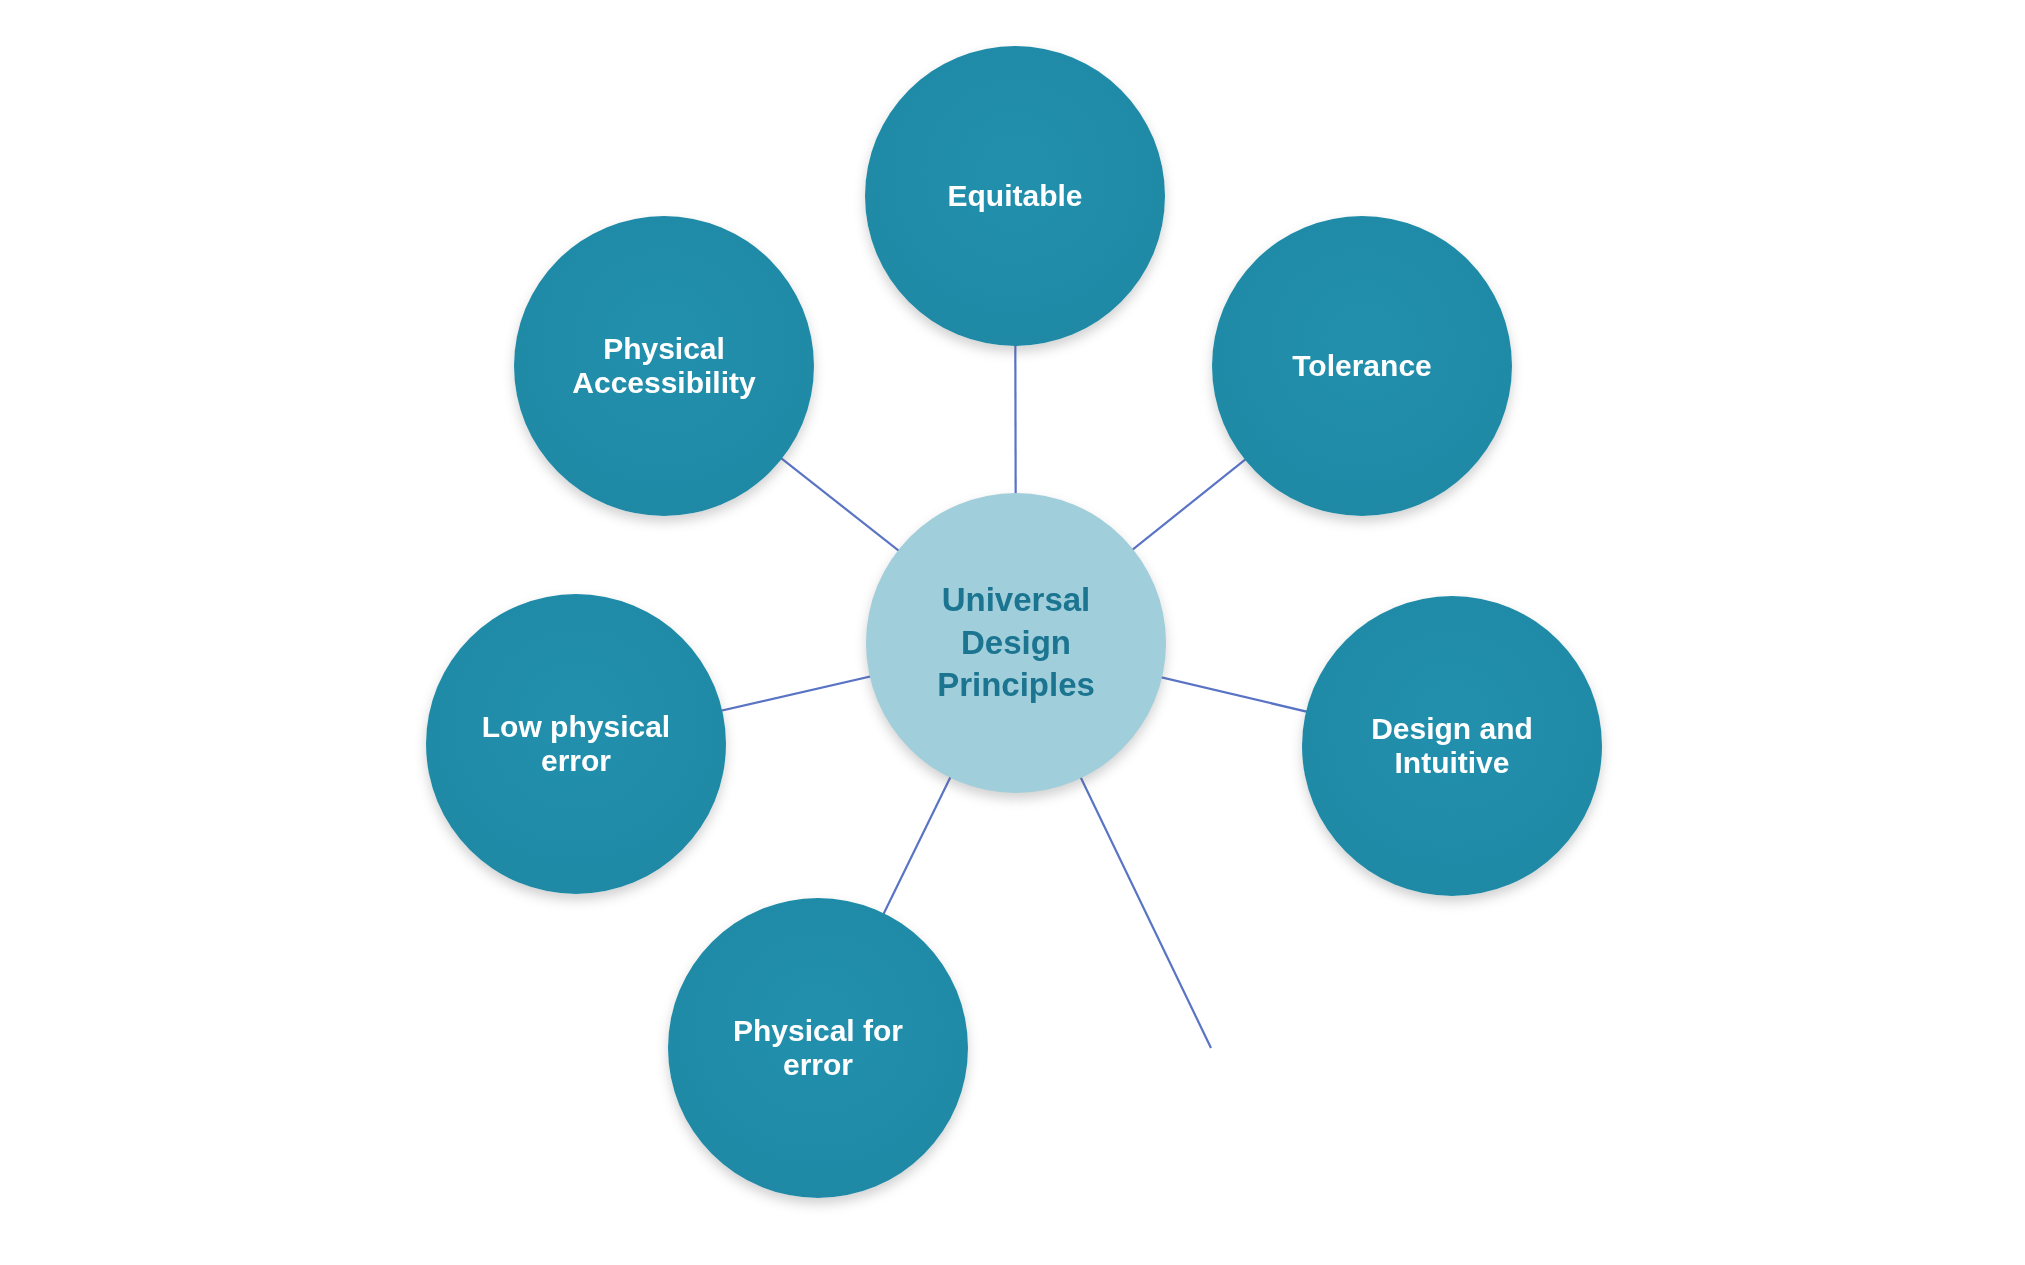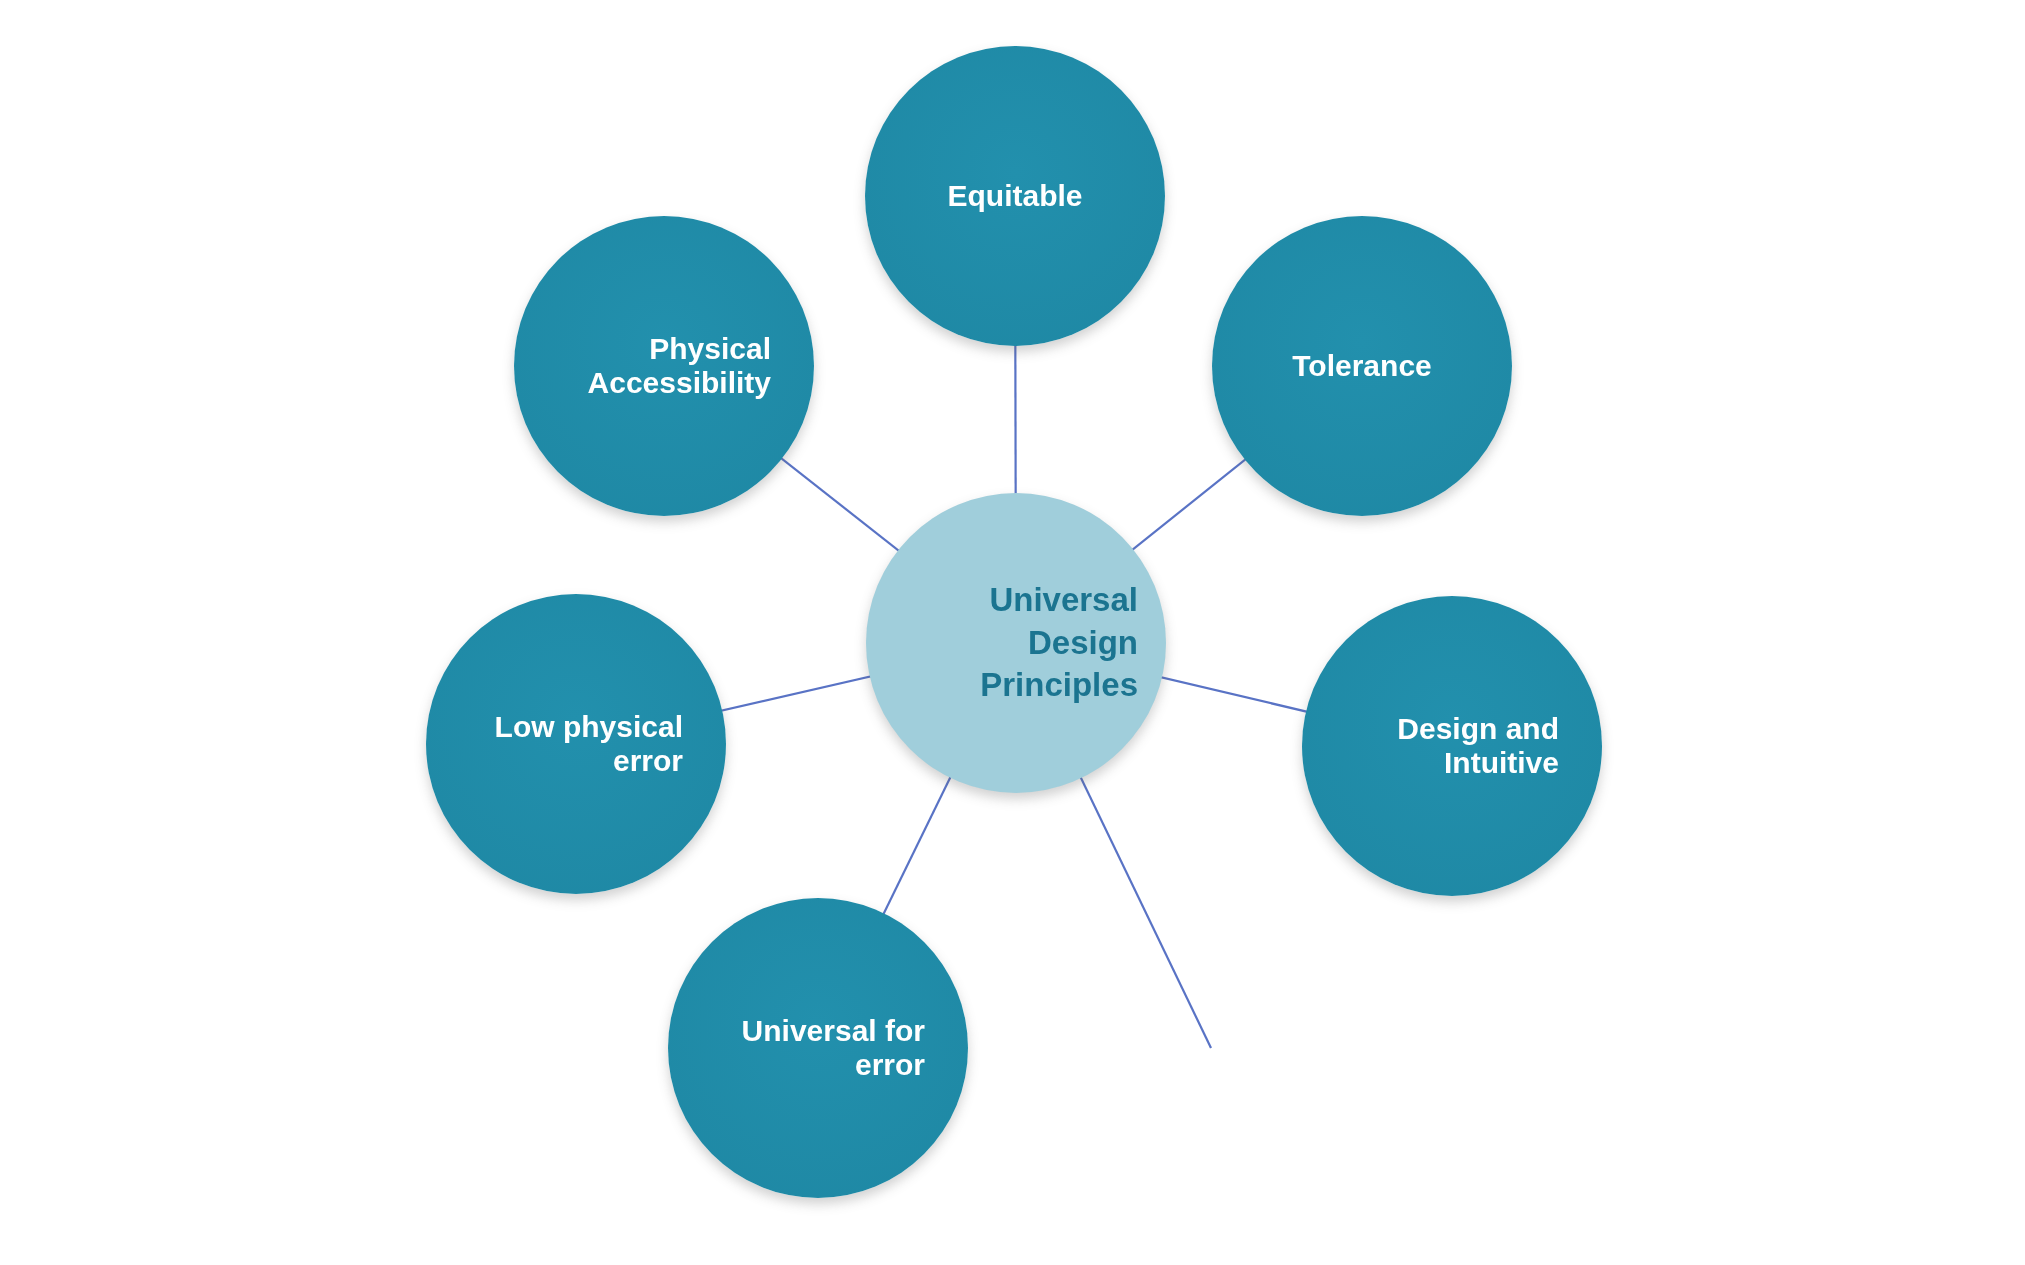--- a/index.html
+++ b/index.html
@@ -23,21 +23,21 @@
     z-index: 1;
   }
   .node {
     position: absolute;
     width: 300px;
     height: 300px;
     border-radius: 50%;
     display: flex;
     align-items: center;
     justify-content: center;
-    text-align: right;
+    text-align: center;
     z-index: 2;
     box-shadow: 0 6px 12px rgba(90, 90, 90, 0.28);
   }
   .node.satellite {
     background: radial-gradient(circle at 50% 42%, #2290ad 0%, #1e87a3 100%);
   }
   .node.satellite .label {
     color: #ffffff;
     font-weight: bold;
     font-size: 30px;
@@ -88,21 +88,21 @@
   <div class="node satellite pos-flexible">
     <span class="label">Tolerance</span>
   </div>
 
   <div class="node satellite pos-simple">
     <span class="label">Design and Intuitive</span>
   </div>
 
 
   <div class="node satellite pos-tolerance">
-    <span class="label">Universal for error</span>
+    <span class="label">Physical for error</span>
   </div>
 
   <div class="node satellite pos-low-effort">
     <span class="label">Low physical error</span>
   </div>
 
   <div class="node satellite pos-physical">
     <span class="label">Physical Accessibility</span>
   </div>
 

